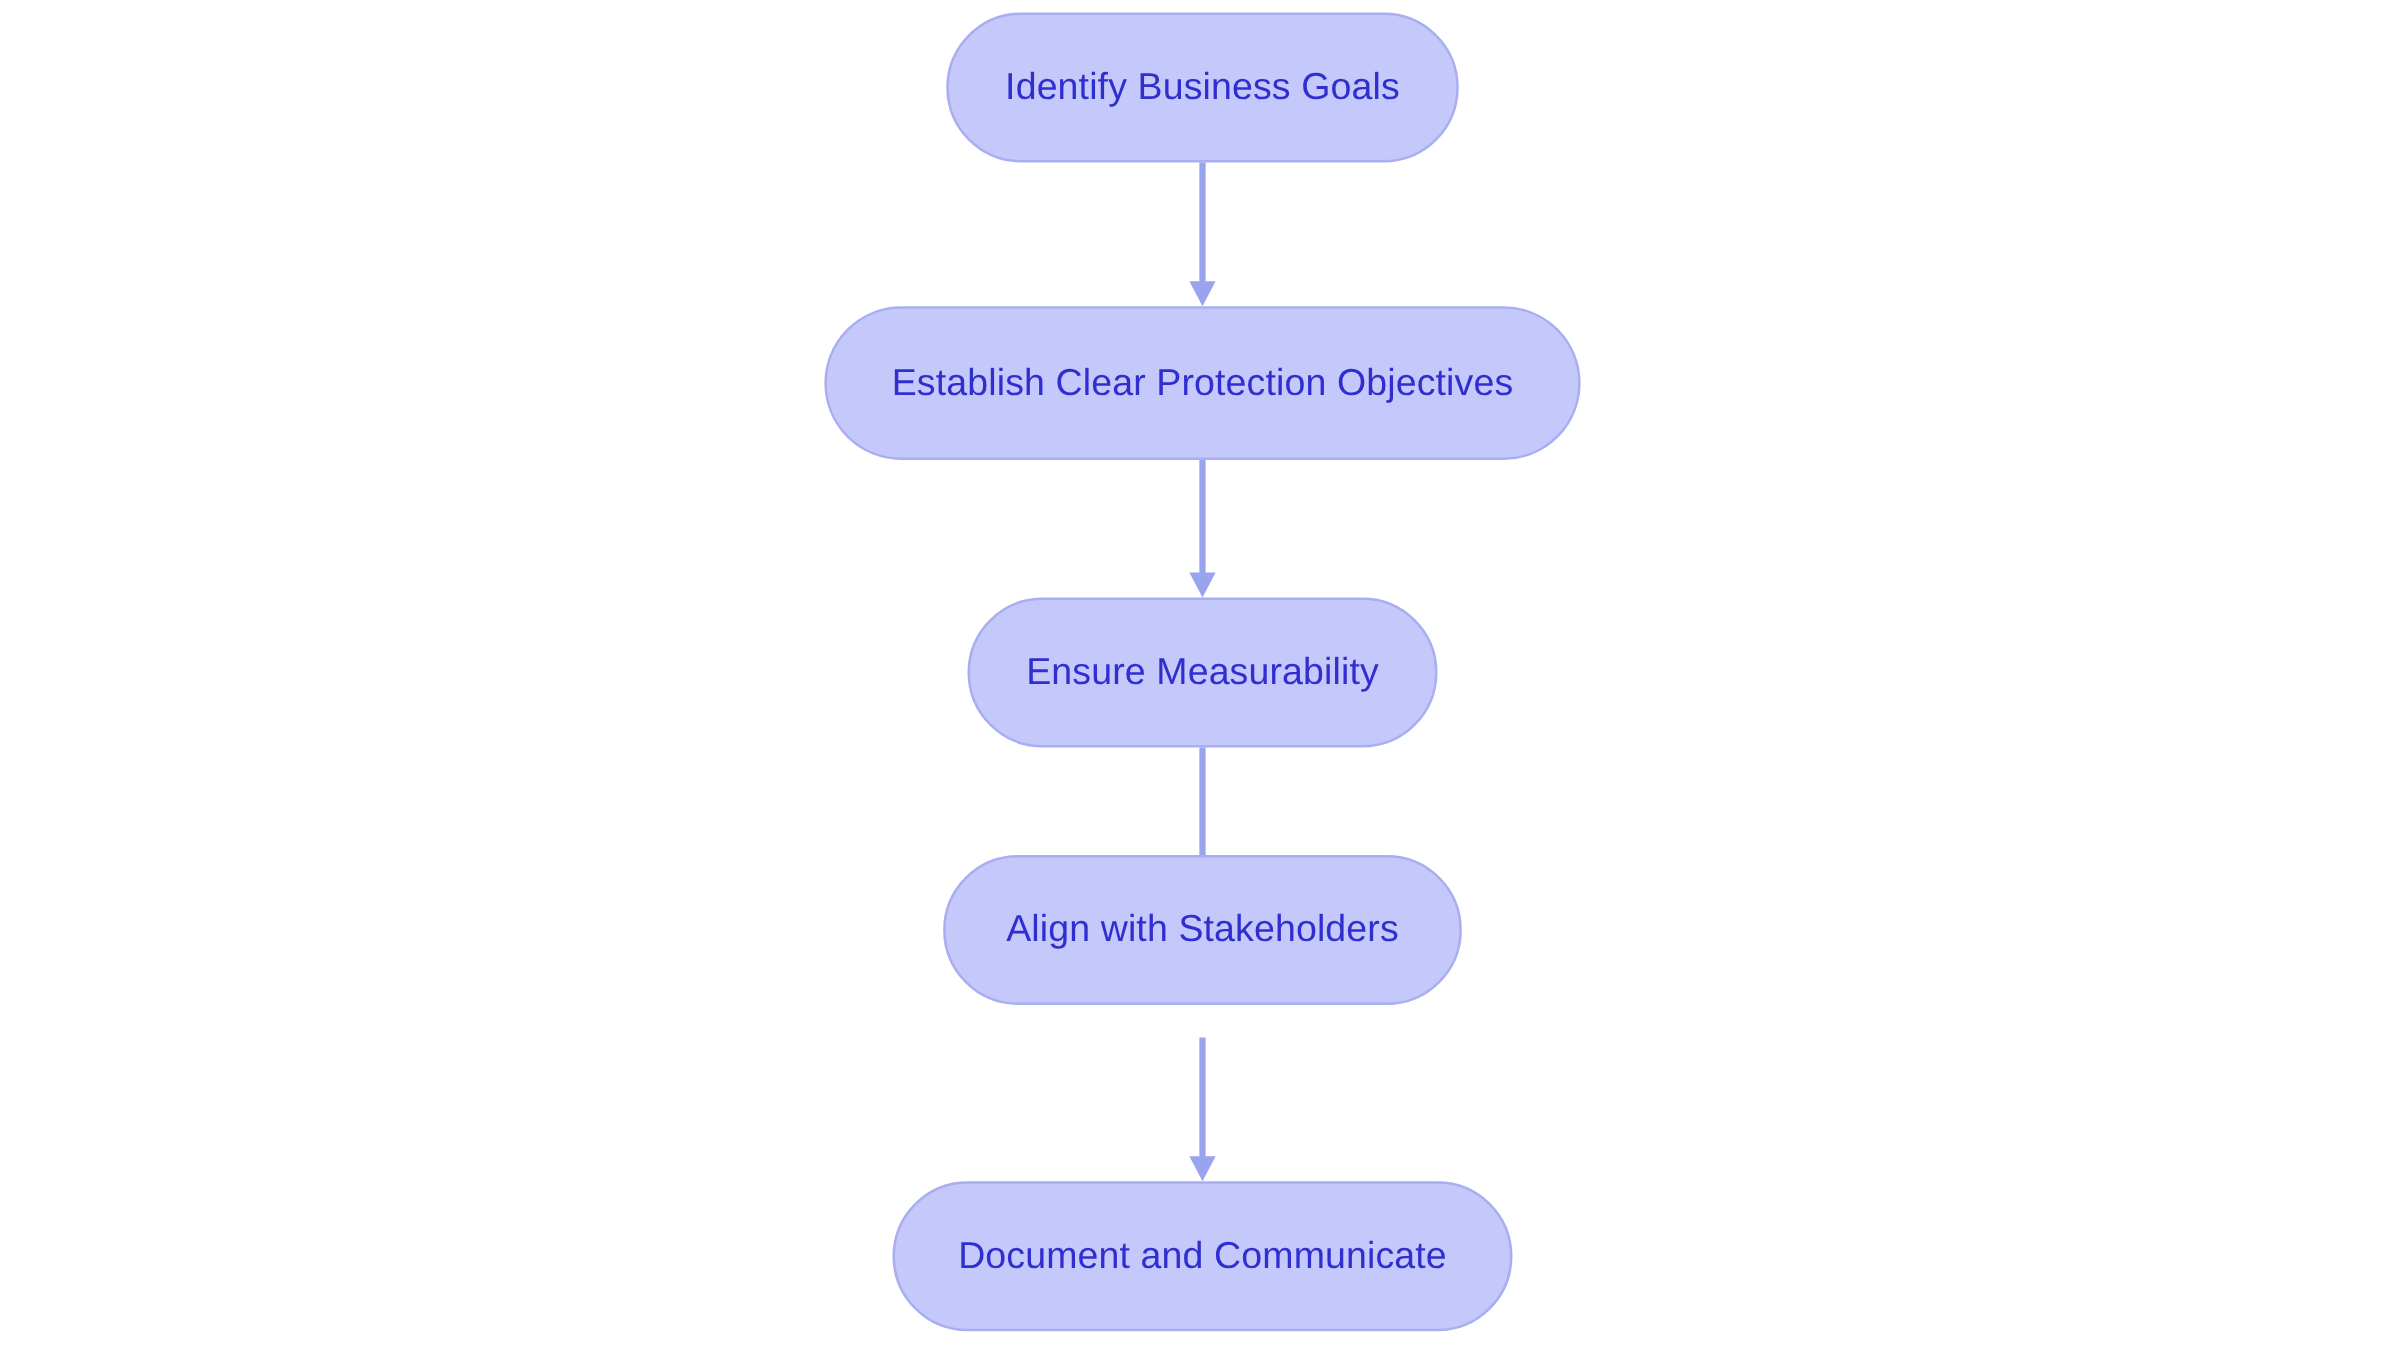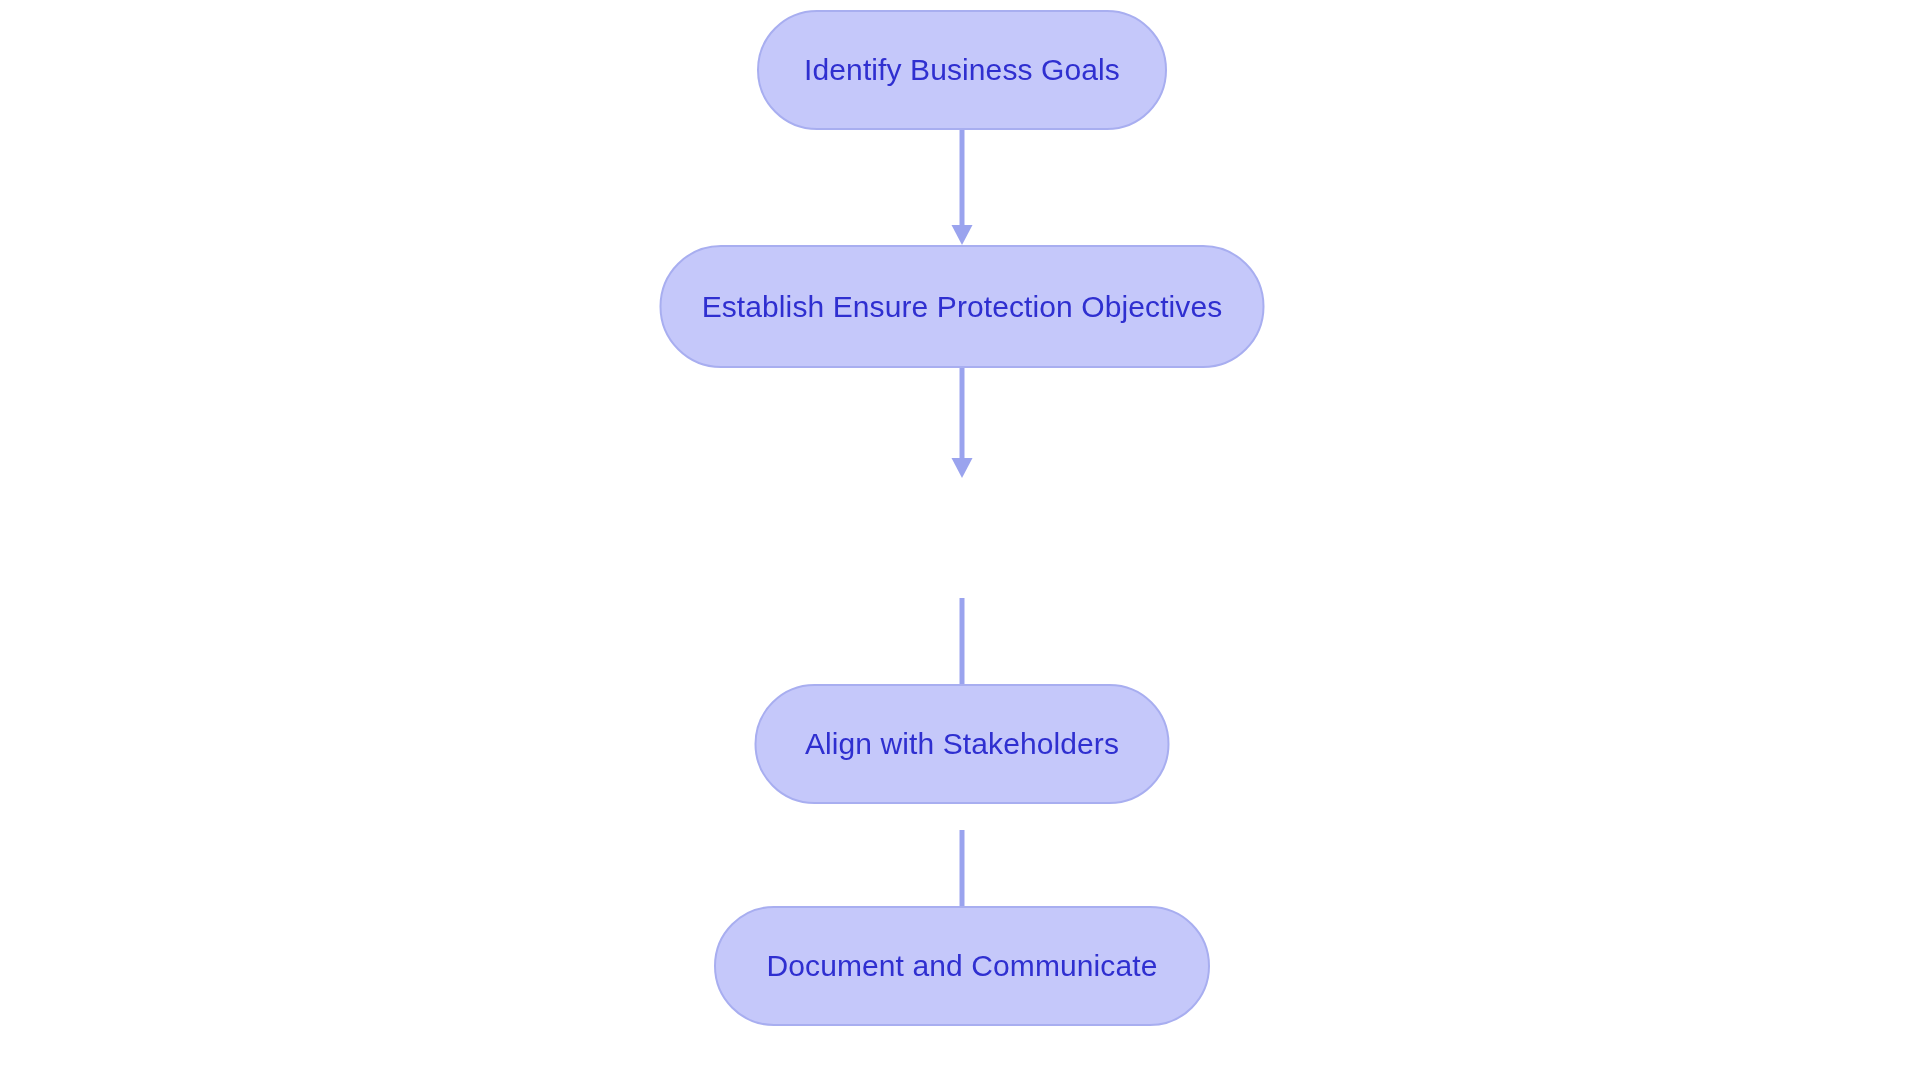--- a/index.html
+++ b/index.html
@@ -50,21 +50,21 @@
     line-height: 1;
     white-space: nowrap;
     text-align: center;
   }
 
   
   .node-1 { left: 962px; top: 10px;  width: 410px; height: 120px; }
   .node-2 { left: 962px; top: 245px; width: 605px; height: 123px; }
   .node-3 { left: 962px; top: 478px; width: 376px; height: 120px; }
   .node-4 { left: 962px; top: 684px; width: 415px; height: 120px; }
-  .node-5 { left: 962px; top: 906px; width: 496px; height: 120px; }
+  .node-5 { left: 962px; top: 945px; width: 496px; height: 120px; }
 
   
   .connector {
     position: absolute;
     transform: translateX(-50%);
     left: 962px;
     width: 24px;
   }
   .connector svg {
     display: block;
@@ -86,30 +86,33 @@
     </div>
 
     <div class="connector conn-1">
       <svg width="24" height="115" viewBox="0 0 24 115" aria-hidden="true">
         <line x1="12" y1="0" x2="12" y2="97" stroke="#9aa3ee" stroke-width="5"></line>
         <polygon points="12,115 1.5,95 22.5,95" fill="#9aa3ee"></polygon>
       </svg>
     </div>
 
     <div class="node node-2">
-      <span class="node-label">Establish Ensure Protection Objectives</span>
+      <span class="node-label">Establish Clear Protection Objectives</span>
     </div>
 
     <div class="connector conn-2">
       <svg width="24" height="110" viewBox="0 0 24 110" aria-hidden="true">
         <line x1="12" y1="0" x2="12" y2="92" stroke="#9aa3ee" stroke-width="5"></line>
         <polygon points="12,110 1.5,90 22.5,90" fill="#9aa3ee"></polygon>
       </svg>
     </div>
 
+    <div class="node node-3">
+      <span class="node-label">Ensure Measurability</span>
+    </div>
 
     <div class="connector conn-3">
       <svg width="24" height="112" viewBox="0 0 24 112" aria-hidden="true">
         <line x1="12" y1="0" x2="12" y2="94" stroke="#9aa3ee" stroke-width="5"></line>
         <polygon points="12,112 1.5,92 22.5,92" fill="#9aa3ee"></polygon>
       </svg>
     </div>
 
     <div class="node node-4">
       <span class="node-label">Align with Stakeholders</span>

